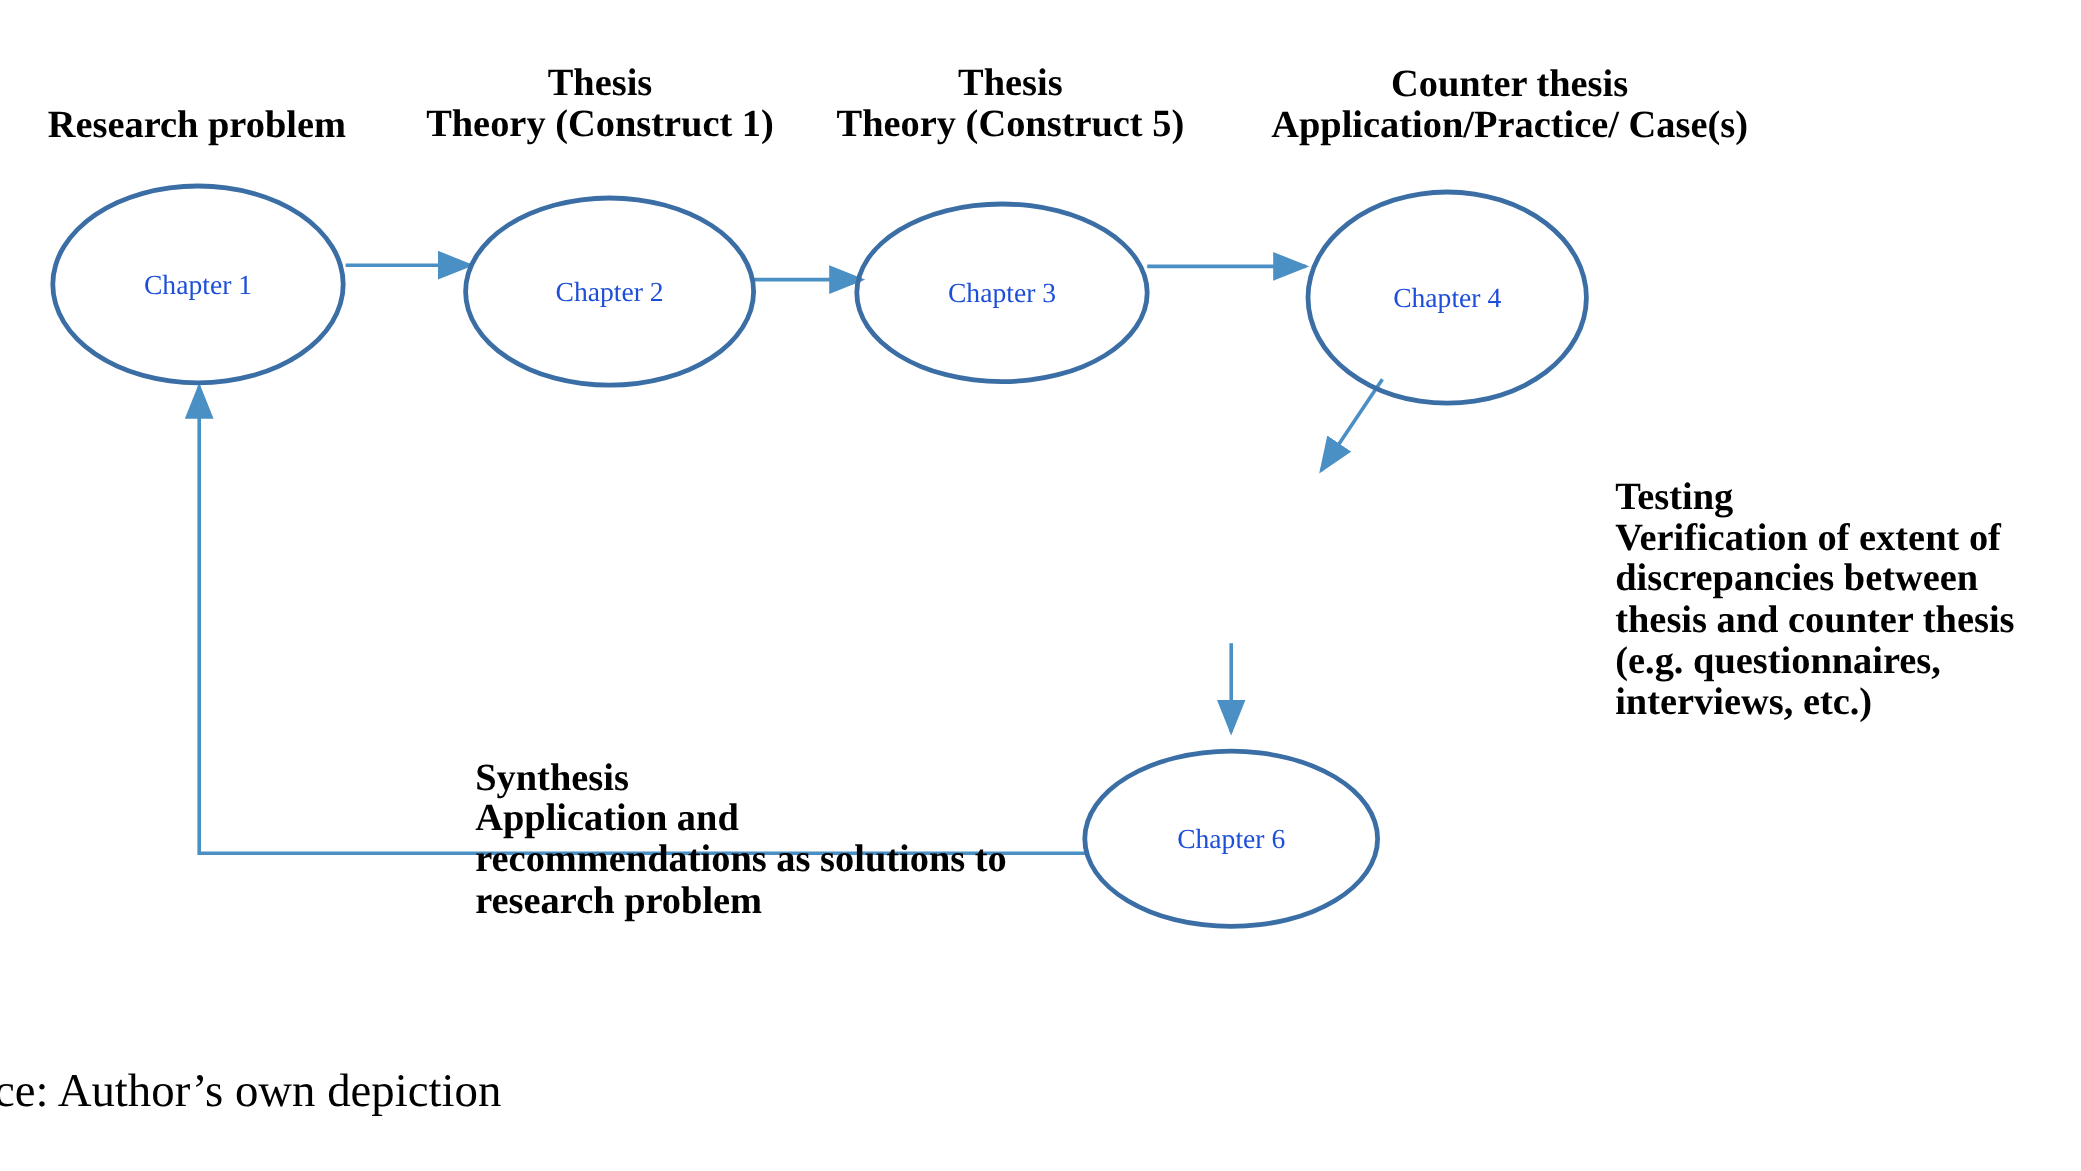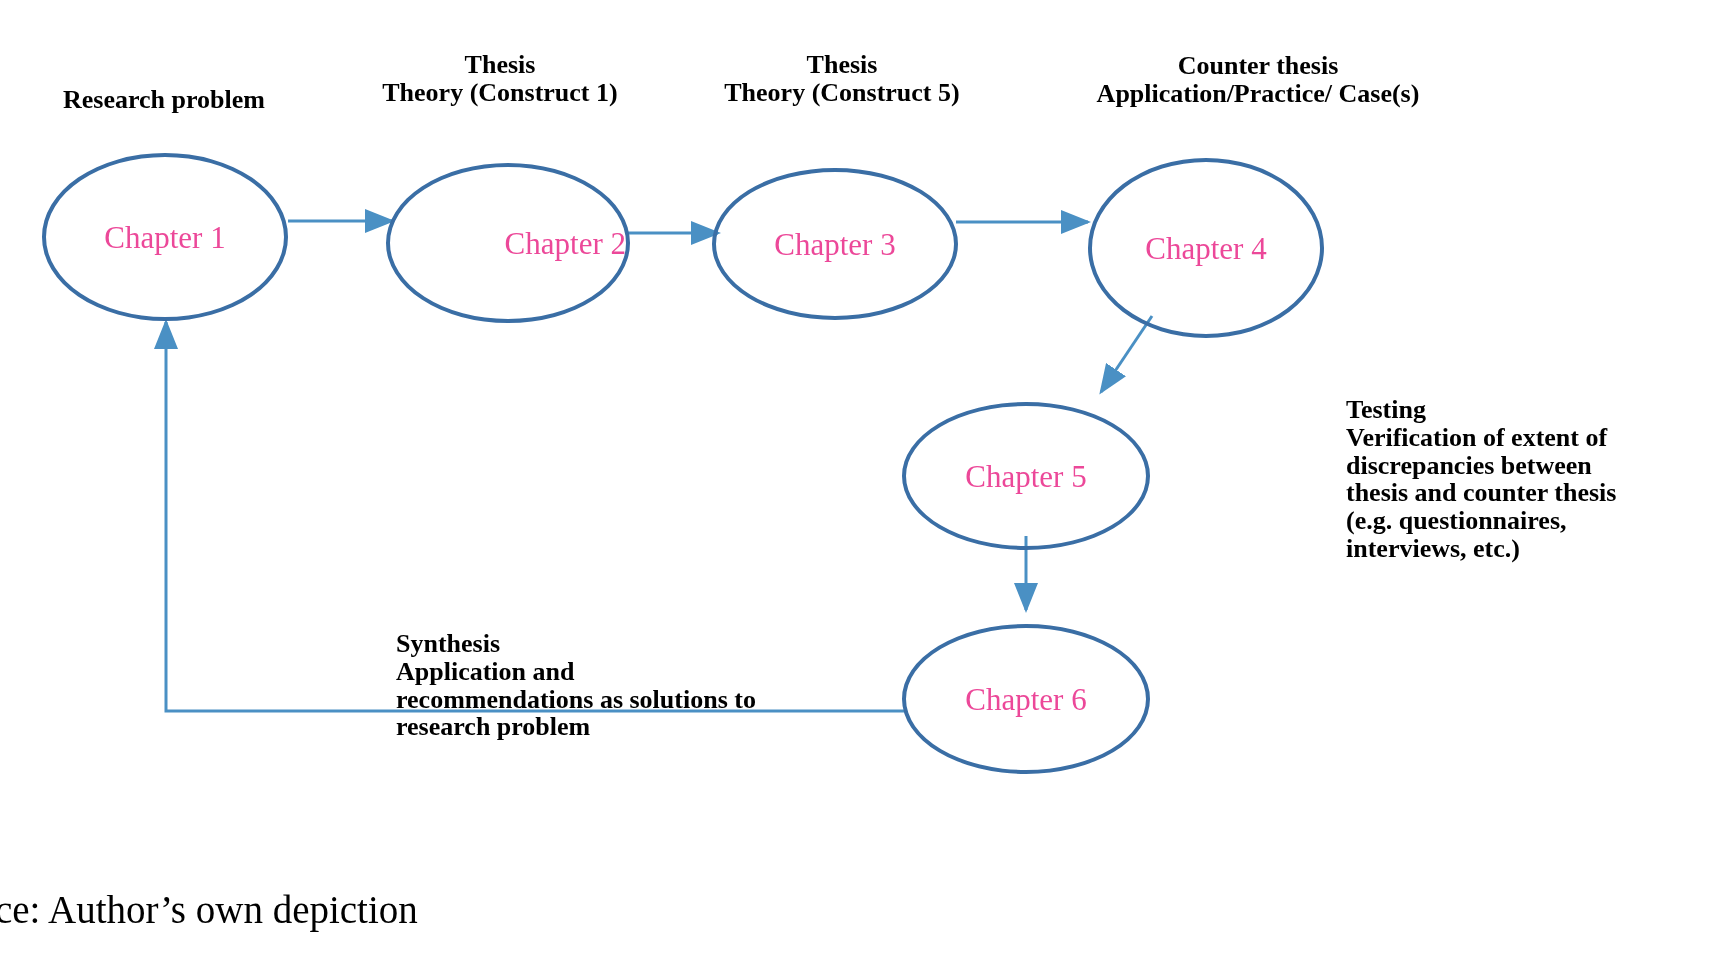--- a/index.html
+++ b/index.html
@@ -30,28 +30,28 @@
     position: absolute;
     display: flex;
     align-items: center;
     justify-content: center;
     border: 4px solid #3a6ea5;
     border-radius: 50%;
     background: transparent;
     box-sizing: border-box;
   }
   .node-label {
-    font-size: 31px;
+    font-size: 23px;
     line-height: 1;
-    color: #ec4899;
+    color: #1d4ed8;
     white-space: nowrap;
   }
   .caption {
     position: absolute;
-    font-size: 26px;
+    font-size: 32px;
     line-height: 1.07;
     color: #000000;
   }
   .caption .hd {
     font-weight: bold;
     display: block;
   }
   .caption .bd {
     display: block;
     font-weight: bold;
@@ -124,35 +124,32 @@
     <span class="hd">Synthesis</span>
     <span class="bd">Application and</span>
     <span class="bd">recommendations as solutions to</span>
     <span class="bd">research problem</span>
   </div>
 
   <div class="node" style="left:42px; top:153px; width:246px; height:168px;">
     <span class="node-label">Chapter 1</span>
   </div>
 
-  <div class="node" style="left:386px; top:163px; width:244px; height:160px;justify-content:flex-end;">
+  <div class="node" style="left:386px; top:163px; width:244px; height:160px;">
     <span class="node-label">Chapter 2</span>
   </div>
 
   <div class="node" style="left:712px; top:168px; width:246px; height:152px;">
     <span class="node-label">Chapter 3</span>
   </div>
 
   <div class="node" style="left:1088px; top:158px; width:236px; height:180px;">
     <span class="node-label">Chapter 4</span>
   </div>
 
-  <div class="node" style="left:902px; top:402px; width:248px; height:148px;">
-    <span class="node-label">Chapter 5</span>
-  </div>
 
   <div class="node" style="left:902px; top:624px; width:248px; height:150px;">
     <span class="node-label">Chapter 6</span>
   </div>
 
   <div class="source-line" style="left:-18px; top:890px;">rce: Author’s own depiction</div>
 
 </div>
 
 </body></html>

